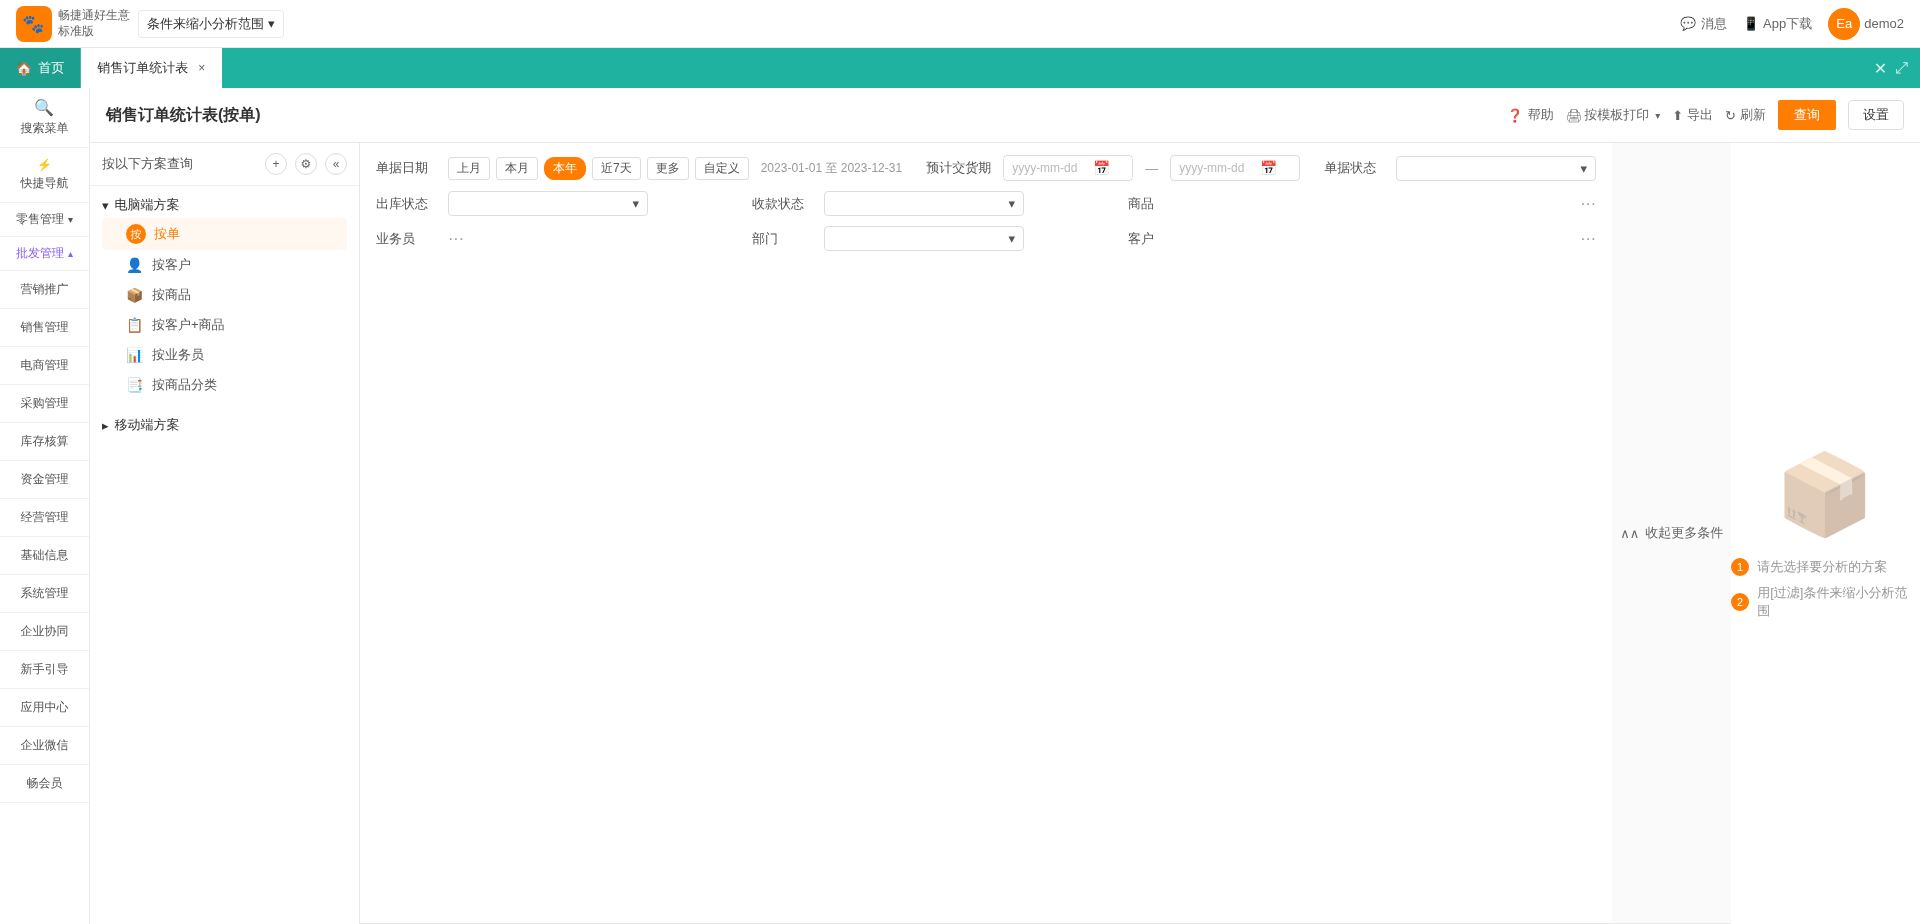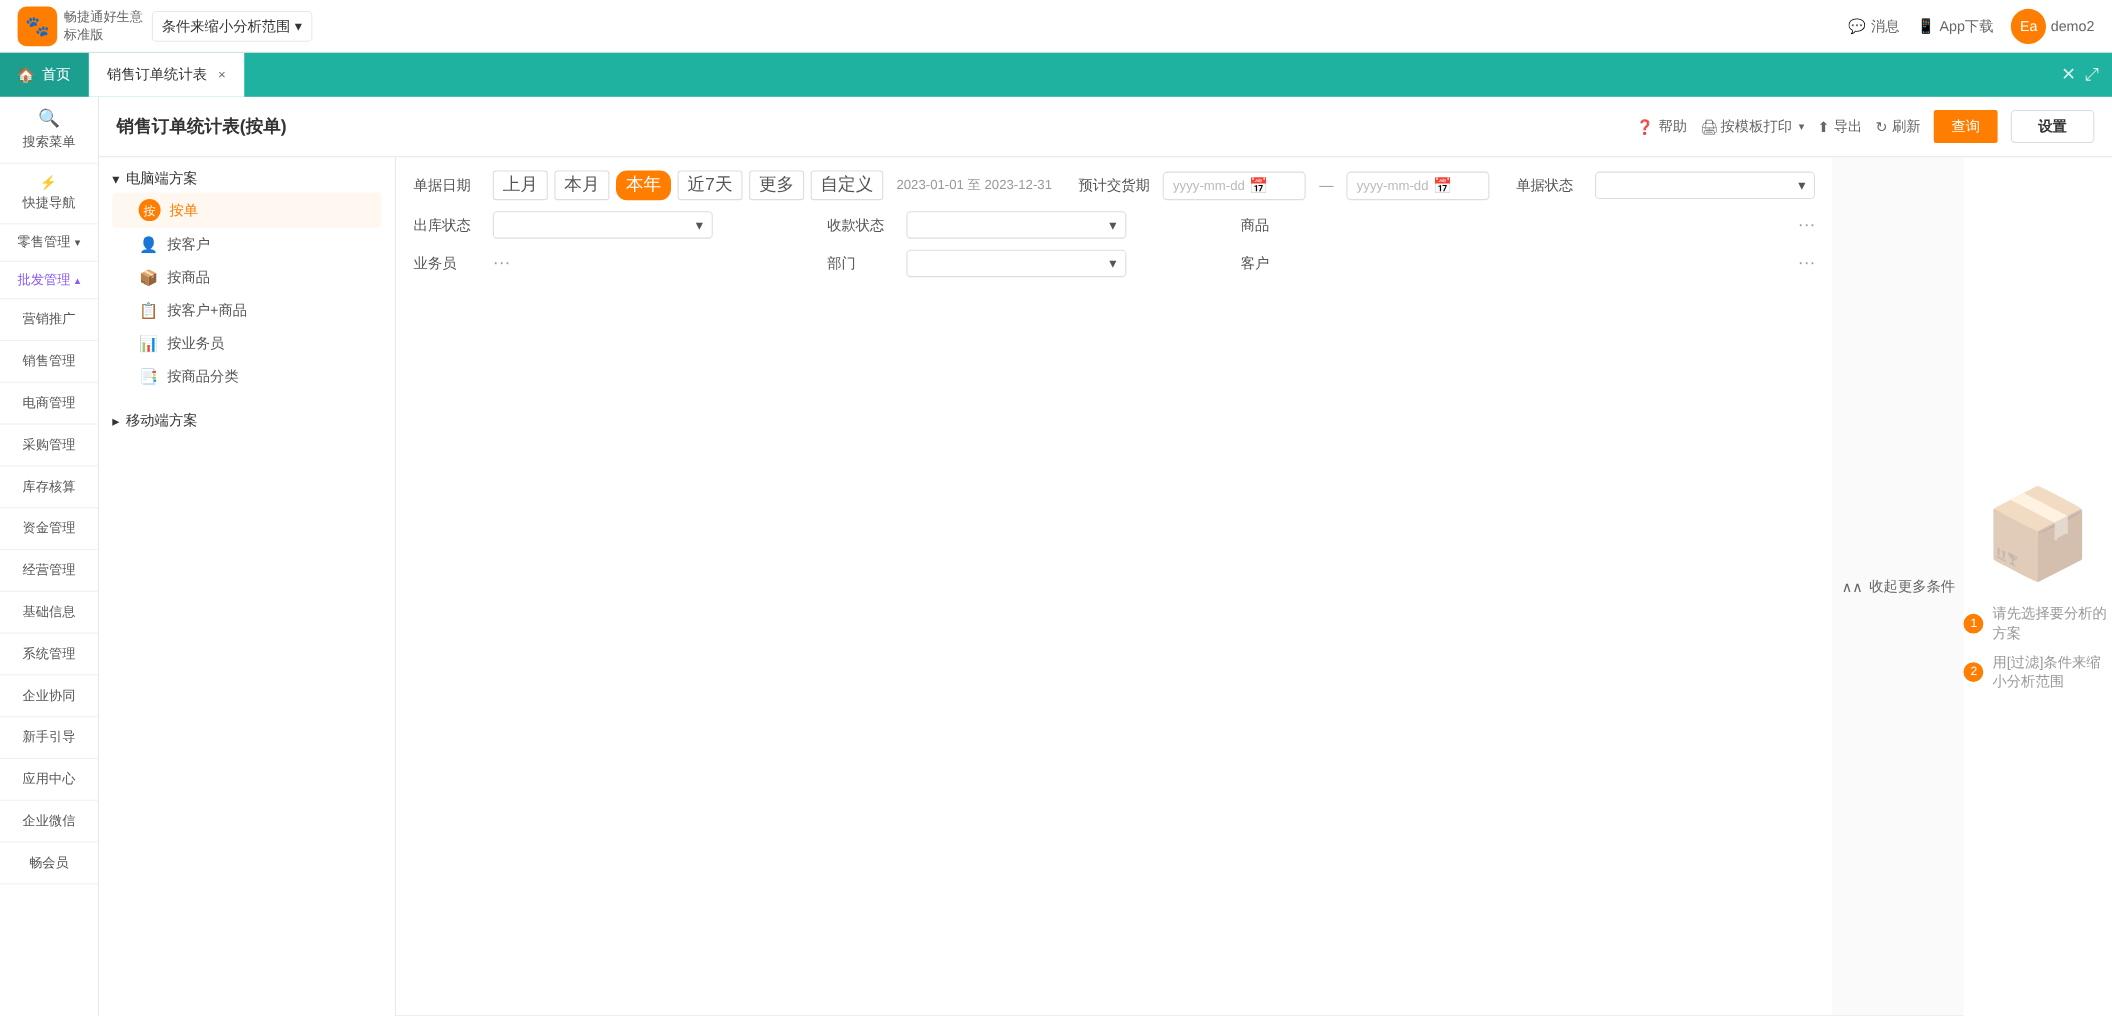--- a/index.html
+++ b/index.html
@@ -37,21 +37,21 @@
 
     
     .content-area { flex: 1; display: flex; flex-direction: column; overflow: hidden; }
 
     
     .page-header { background: #fff; padding: 12px 16px; border-bottom: 1px solid #e8e8e8; display: flex; align-items: center; justify-content: space-between; flex-shrink: 0; gap: 39px; }
     .page-title { font-size: 16px; font-weight: bold; color: #333; }
     .page-actions { display: flex; align-items: center; gap: 12px; }
     .page-action-btn { display: flex; align-items: center; gap: 4px; color: #666; font-size: 13px; cursor: pointer; }
     .btn-primary { background: #ff7d00; color: #fff; border: none; padding: 6px 16px; border-radius: 2px; cursor: pointer; font-size: 13px; }
-    .btn-secondary { background: #fff; color: #333; border: 1px solid #ddd; padding: 5px 24px; border-radius: 4px; cursor: pointer; font-size: 13px; font-weight: bold; }
+    .btn-secondary { background: #fff; color: #333; border: 1px solid #ddd; padding: 5px 14px; border-radius: 4px; cursor: pointer; font-size: 13px; }
 
     
     .left-panel { width: 270px; background: #fff; border-right: 1px solid #e8e8e8; flex-shrink: 0; overflow-y: auto; }
     .panel-header { padding: 10px 12px; display: flex; align-items: center; justify-content: space-between; border-bottom: 1px solid #f0f0f0; }
     .panel-header-title { font-size: 13px; color: #555; }
     .panel-header-actions { display: flex; gap: 8px; align-items: center; }
     .panel-icon-btn { width: 22px; height: 22px; display: flex; align-items: center; justify-content: center; border-radius: 50%; border: 1px solid #ddd; cursor: pointer; font-size: 12px; color: #666; }
     .scheme-group { padding: 6px 12px; }
     .scheme-group-title { display: flex; align-items: center; gap: 6px; font-size: 13px; color: #333; padding: 4px 0; cursor: pointer; }
     .scheme-item { display: flex; align-items: center; gap: 8px; padding: 6px 8px 6px 24px; cursor: pointer; border-radius: 4px; font-size: 13px; color: #555; }
@@ -61,26 +61,26 @@
 
     
     .right-panel { flex: 1; display: flex; flex-direction: row; overflow: hidden; }
 
     
     .filter-area { background: #fff; padding: 12px 16px; border-bottom: 1px solid #e8e8e8; flex-shrink: 0; }
     .filter-row { display: flex; align-items: center; gap: 12px; margin-bottom: 10px; flex-wrap: nowrap; }
     .filter-row:last-child { margin-bottom: 0; }
     .filter-label { font-size: 13px; color: #555; white-space: nowrap; min-width: 60px; }
     .filter-date-group { display: flex; align-items: center; gap: 6px; flex: 0 0 auto; }
-    .date-quick-btn { padding: 2px 8px; border-radius: 3px; font-size: 16px; cursor: pointer; border: 1px solid #ddd; color: #555; background: #fff; }
+    .date-quick-btn { padding: 2px 8px; border-radius: 3px; font-size: 12px; cursor: pointer; border: 1px solid #ddd; color: #555; background: #fff; }
     .date-quick-btn.active { background: #ff7d00; border-color: #ff7d00; color: #fff; border-radius: 10px; }
     .date-range-text { font-size: 12px; color: #999; }
     .filter-select { display: flex; align-items: center; border: 1px solid #ddd; border-radius: 4px; padding: 4px 8px; font-size: 13px; color: #555; cursor: pointer; gap: 4px; min-width: 140px; justify-content: space-between; }
     .filter-select-wide { min-width: 200px; }
-    .filter-picker { display: flex; align-items: center; border: 1px solid #ddd; border-radius: 4px; padding: 4px 8px; font-size: 13px; color: #bbb; gap: 4px; min-width: 130px; }
+    .filter-picker { display: flex; align-items: center; border: 1px solid #ddd; border-radius: 4px; padding: 4px 8px; font-size: 13px; color: #bbb; gap: 16px; min-width: 130px; }
     .filter-dots { color: #999; font-size: 16px; cursor: pointer; }
     .date-dash { color: #999; }
     .calendar-icon { color: #999; font-size: 14px; cursor: pointer; }
 
     
     .collapse-bar { display: flex; justify-content: center; align-items: center; padding: 8px; background: #fafafa; border-bottom: 1px solid #e8e8e8; cursor: pointer; }
     .collapse-btn { display: flex; align-items: center; gap: 6px; color: #666; font-size: 13px; }
 
     
     .empty-state { flex: 1; display: flex; flex-direction: column; align-items: center; justify-content: center; gap: 16px; background: #fff; }
@@ -227,20 +227,28 @@
           <span>刷新</span>
         </div>
         <button class="btn-primary">查询</button>
         <button class="btn-secondary">设置</button>
       </div>
     </div>
 
     <div class="sub-content">
 
       <div class="left-panel">
+        <div class="panel-header">
+          <span class="panel-header-title">按以下方案查询</span>
+          <div class="panel-header-actions">
+            <div class="panel-icon-btn">+</div>
+            <div class="panel-icon-btn">⚙</div>
+            <div class="panel-icon-btn">«</div>
+          </div>
+        </div>
 
         <div class="scheme-group">
           <div class="scheme-group-title">
             <span>▾</span>
             <span>电脑端方案</span>
           </div>
 
           <div class="scheme-item active">
             <div class="scheme-item-badge">按</div>
             <span>按单</span>

